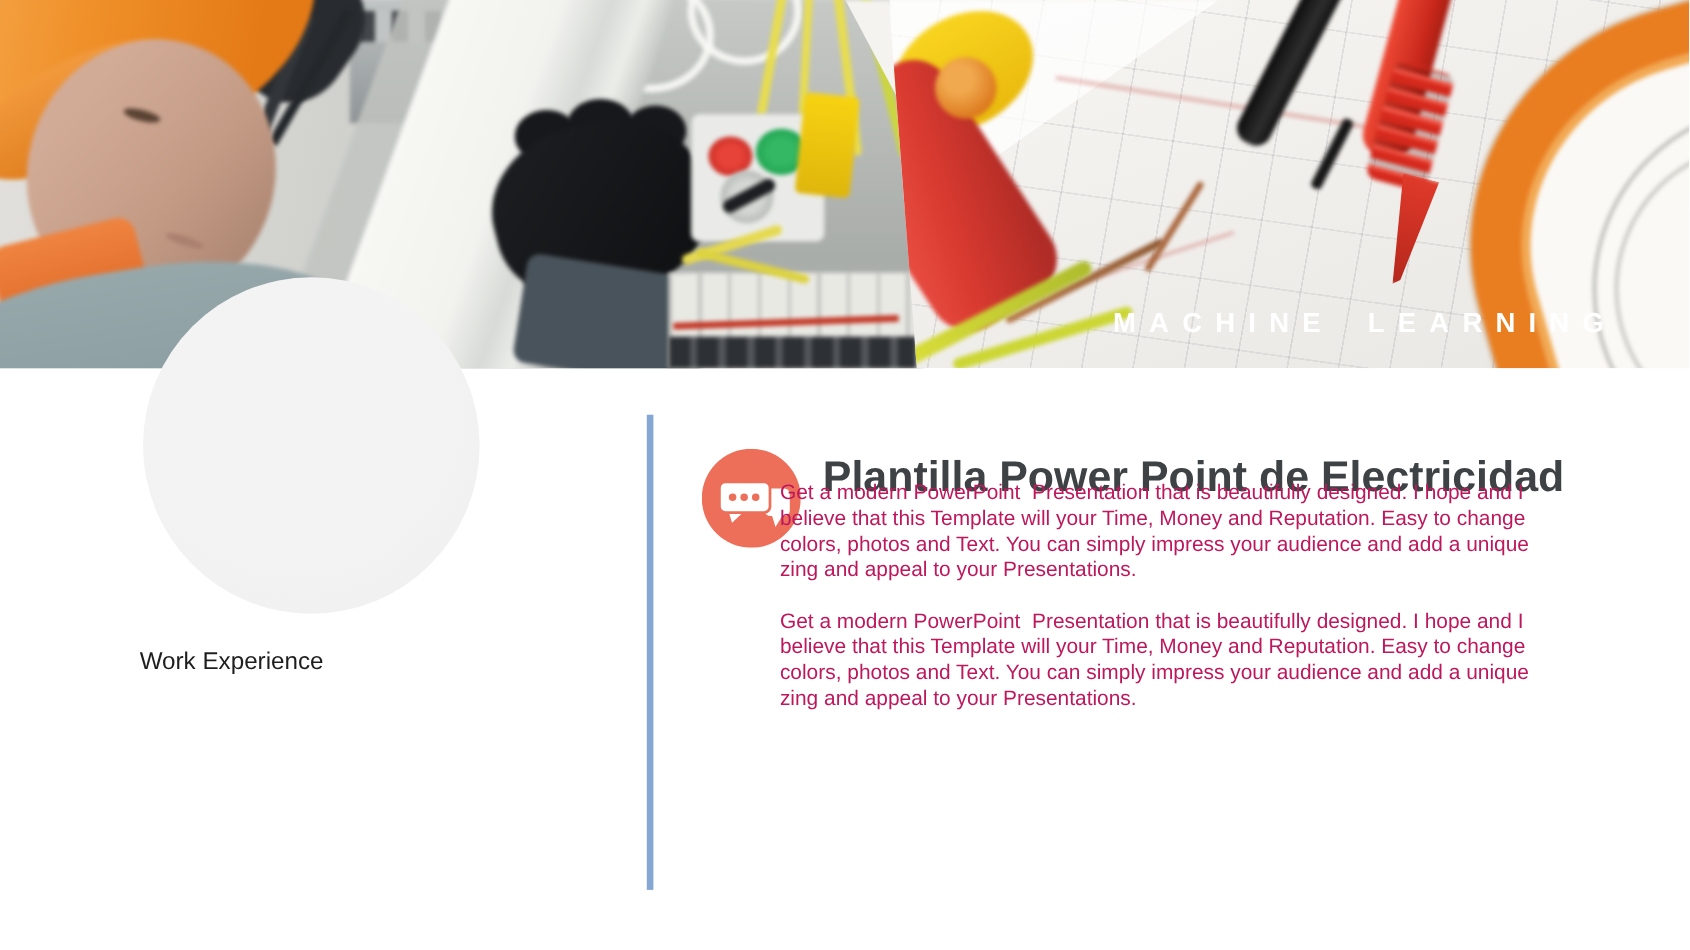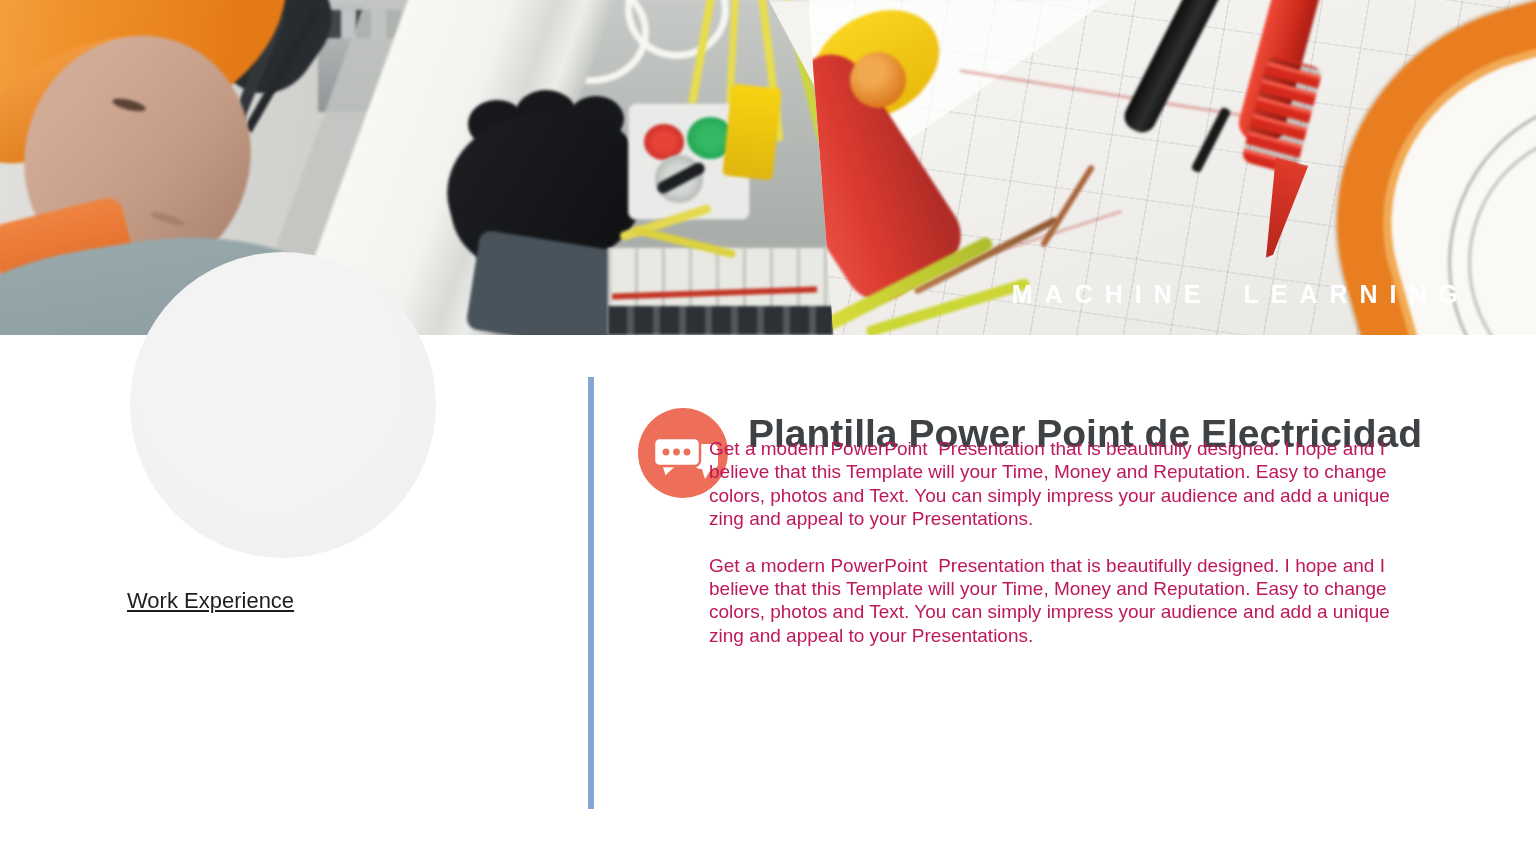--- a/index.html
+++ b/index.html
@@ -42,21 +42,21 @@
     font-size:39px;font-weight:bold;color:#3f4245;line-height:1.2;white-space:nowrap;
   }
   .intro{
     position:absolute;left:709px;top:437px;width:700px;
     font-size:19px;line-height:23.4px;color:#be185d;
   }
   .intro p{margin:0 0 23px 0;white-space:pre-wrap;}
 
   .work-heading{
     position:absolute;left:127px;top:588px;
-    font-size:22px;color:#1e1e1e;text-decoration:underline;
+    font-size:22px;color:#1e1e1e;
   }
   .work-items{
     position:absolute;left:127px;top:638px;width:372px;
     font-size:19px;line-height:23.4px;color:#3c3c3c;
   }
   .work-item{margin:0 0 23px 0;white-space:pre-wrap;}
 
   
   .cabinet{left:420px;top:0;width:420px;height:335px;background:linear-gradient(180deg,#c6c9c6,#a9adaa 70%,#b4b7b3);}
   .loop{border:7px solid rgba(248,248,244,.95);border-radius:50%;}

